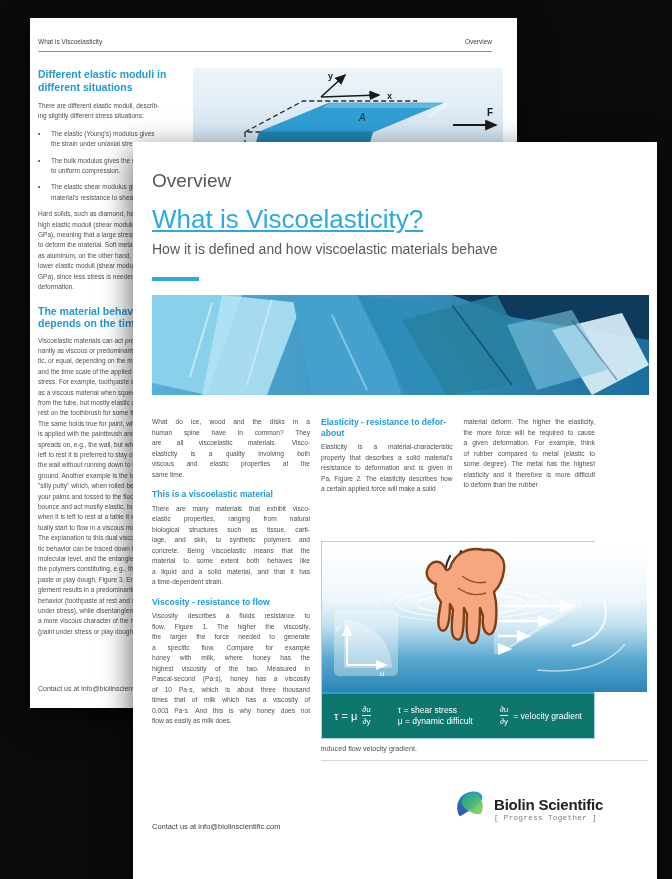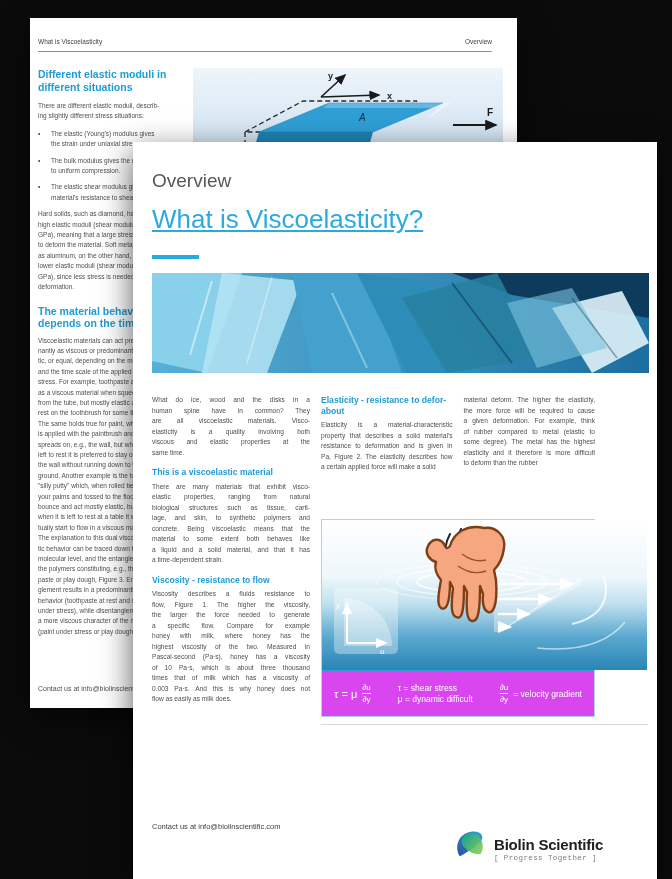--- a/index.html
+++ b/index.html
@@ -35,33 +35,33 @@
   .cols{display:flex;gap:11px;margin-top:22px;}
   .fp-col{width:158px;font-size:6.6px;line-height:10.5px;color:#4f4f51;}
   .fl{text-align:justify;text-align-last:justify;}
   .fl.last{text-align-last:left;}
   .fp-h{color:#1f9bd5;font-weight:bold;font-size:8.6px;line-height:10.5px;margin:9px 0 4px 0;}
   .fh2l{color:#1f9bd5;font-weight:bold;font-size:8.6px;line-height:10.5px;}
   .rightwrap{width:274px;}
   .rw-cols{display:flex;gap:11px;}
   .fig{margin-top:46px;border:1px solid #aed3e8;}
   .figimg svg{display:block;}
-  .fbar{background:#d946ef;border-top:2px solid #2d9fd8;height:46px;display:flex;
+  .fbar{background:#0f766e;border-top:2px solid #2d9fd8;height:46px;display:flex;
         align-items:center;justify-content:space-between;color:#fff;padding:0 12px;}
   .f-main{display:flex;align-items:center;gap:5px;}
   .f-lhs{font-size:11px;}
   .frac{display:inline-flex;flex-direction:column;align-items:center;font-size:8px;line-height:9px;}
   .frac .fbarline{width:100%;border-top:1px solid #fff;margin:1px 0;height:0;}
   .f-leg{font-size:8.5px;line-height:11px;}
   .f-vg{font-size:8.5px;}
   .fcap{font-size:7.2px;line-height:9.4px;color:#4f4f51;margin-top:5px;text-align:justify;}
   .fcap .b{font-weight:bold;}
   .fhr{border-top:1px solid #d8d8d8;margin-top:7px;height:0;width:327px;}
   .fp-contact{position:absolute;left:19px;top:680px;font-size:7.5px;color:#3f3f41;}
-  .fp-logo{position:absolute;left:320px;top:684px;display:flex;gap:7px;align-items:center;}
+  .fp-logo{position:absolute;left:320px;top:644px;display:flex;gap:7px;align-items:center;}
   .logo-text .name{font-size:15px;font-weight:bold;color:#232021;letter-spacing:-0.2px;}
   .logo-text .tagline{font-size:7.5px;color:#7c7d80;margin-top:1px;letter-spacing:0.4px;text-align:left;font-family:Liberation Mono, monospace;}
 </style>
 </head>
 <body>
 
 <div class="canvas">
 
   <section class="page back">
     <div class="bp-header">
@@ -182,20 +182,21 @@
         </div>
     </div>
 
     <div class="bp-contact">Contact us at info@biolinscientific.com</div>
   </section>
 
   <section class="page front">
     <div class="fp-inner">
       <div class="kicker">Overview</div>
       <div class="title">What is Viscoelasticity?</div>
+      <div class="subtitle">How it is defined and how viscoelastic materials behave</div>
       <div class="blueline"></div>
 
       <div class="ice">
         <svg width="497" height="100" viewBox="0 0 497 100">
           <defs>
             <linearGradient id="iceg" x1="0" y1="0" x2="1" y2="0">
               <stop offset="0" stop-color="#57b0d8"></stop>
                 <stop offset="1" stop-color="#1b6e9e"></stop>
             </linearGradient>
           </defs>
@@ -368,20 +369,21 @@
                 <span class="frac">
                   <span>∂u</span>
                   <span class="fbarline"></span>
                   <span>∂y</span>
                 </span>
                 <span class="f-vg">= velocity gradient</span>
               </div>
             </div>
           </div>
 
+          <div class="fcap">induced flow velocity gradient.</div>
           <div class="fhr"></div>
         </div>
       </div>
 
       <div class="fp-contact">Contact us at info@biolinscientific.com</div>
 
       <div class="fp-logo">
         <span>
           <svg width="34" height="42" viewBox="0 0 40 46">
             <defs>

